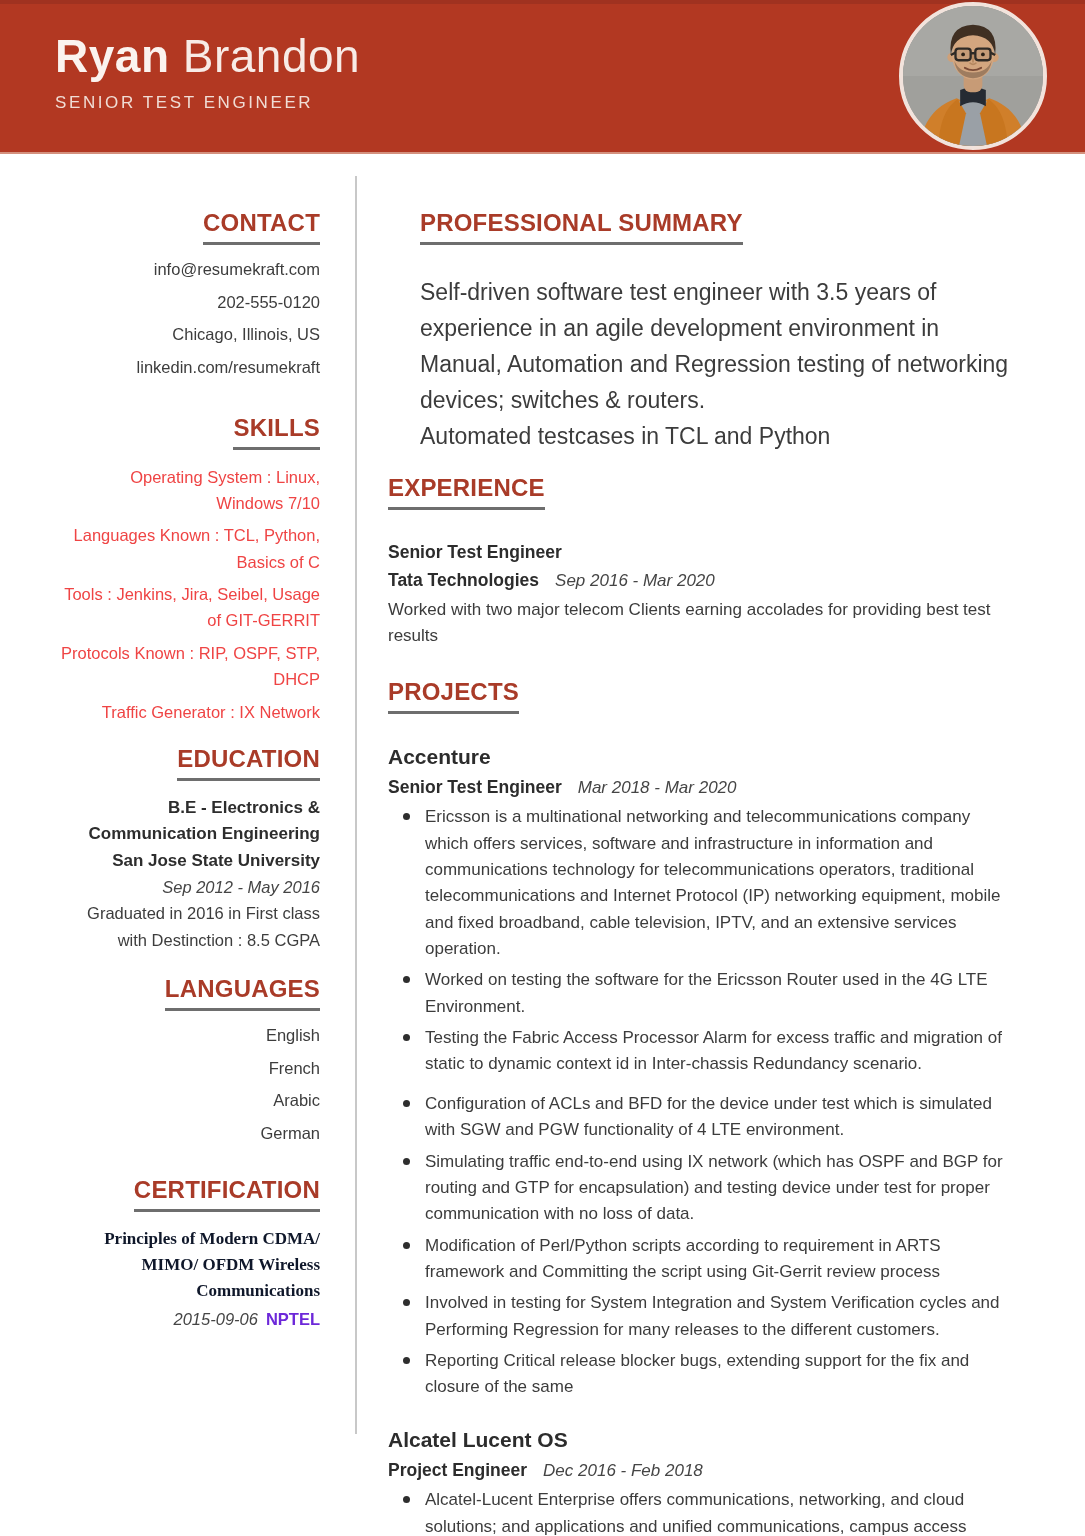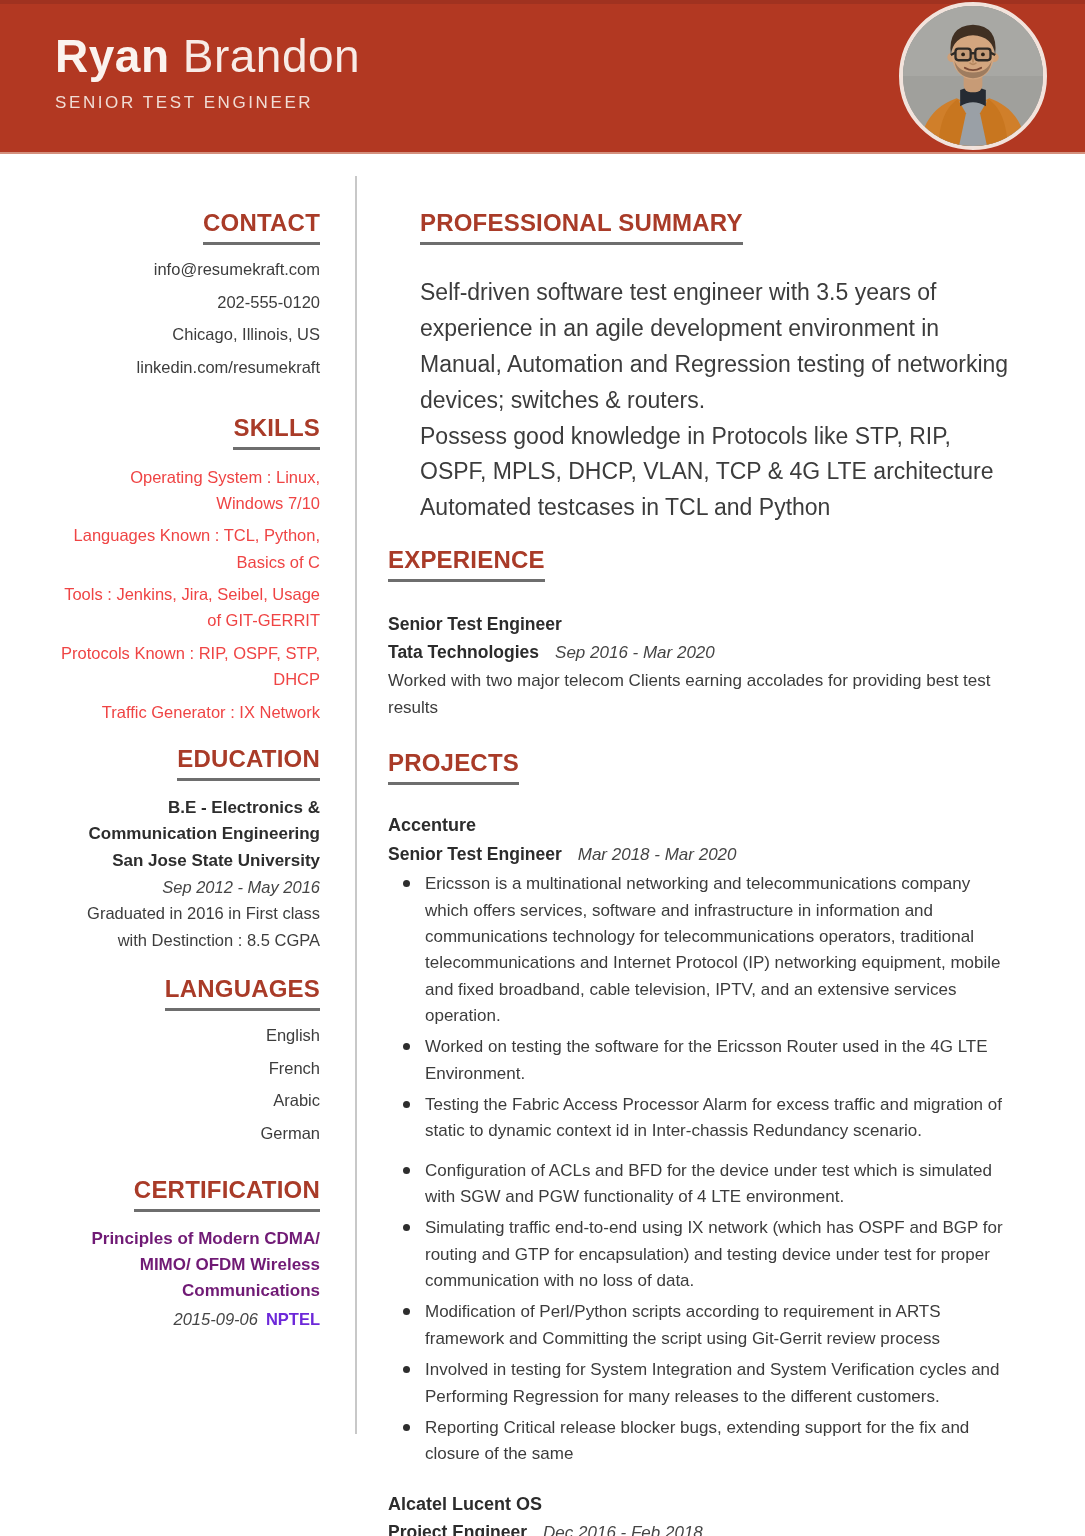--- a/index.html
+++ b/index.html
@@ -53,36 +53,36 @@
   .side-sec { display: block; }
   .side-sec.contact { margin-bottom: 36px; }
   .side-sec.skills { margin-bottom: 20px; }
   .side-sec.education { margin-bottom: 22px; }
   .side-sec.languages { margin-bottom: 32px; }
   .side-item { font-size: 16.5px; line-height: 1.25; color: #3d3d3d; margin-bottom: 12px; }
   .skill-item { font-size: 16.5px; line-height: 1.6; color: #ef4444; margin-bottom: 6px; }
   .edu-degree, .edu-school { font-size: 17px; font-weight: 700; color: #2d2d2d; line-height: 1.55; }
   .edu-dates { font-size: 16.5px; font-style: italic; color: #454545; line-height: 1.6; }
   .edu-note { font-size: 16.5px; color: #3d3d3d; line-height: 1.6; }
-  .cert-title { font-size: 17px; font-weight: 700; color: #701a75; line-height: 1.55; }
+  .cert-title { font-size: 17px; font-weight: 700; color: #0f172a; line-height: 1.55; font-family: Liberation Serif, serif; }
   .cert-line { font-size: 16.5px; line-height: 1.7; }
   .cert-date { font-style: italic; color: #454545; }
   .cert-issuer { font-weight: 700; color: #6d28d9; margin-left: 8px; }
 
   
   .main-sec.summary { margin-bottom: 20px; margin-left: 32px; }
   .main-sec.experience { margin-bottom: 28px; }
   .para { margin: 0; font-size: 23px; line-height: 1.56; color: #3c3c3c; }
   .para.first { margin-top: 16px; }
   .job-name { margin-top: 14px; font-size: 17.5px; font-weight: 700; color: #2c2c2c; line-height: 1.6; }
   .job-line { font-size: 17.5px; line-height: 1.6; }
   .job-company, .proj-company, .proj-role { font-weight: 700; color: #2c2c2c; }
   .job-dates, .proj-dates { font-style: italic; color: #454545; font-size: 17px; margin-left: 16px; font-weight: 400; }
   .job-desc { margin: 2px 0 0; font-size: 17px; line-height: 1.56; color: #3c3c3c; }
-  .proj-company { display: block; margin-top: 12px; font-size: 18px; line-height: 1.6; }
+  .proj-company { display: block; margin-top: 12px; font-size: 21px; line-height: 1.6; }
   .proj-head2 { font-size: 17.5px; line-height: 1.6; }
   .alcatel .proj-company { margin-top: 22px; }
   ul.bullets { list-style: none; margin: 3px 0 0 0; padding: 0; }
   ul.bullets li {
     position: relative; padding-left: 37px; margin-bottom: 5px;
     font-size: 17px; line-height: 1.55; color: #3c3c3c;
   }
   ul.bullets li::before {
     content: ""; position: absolute; left: 15px; top: 9px;
     width: 7px; height: 7px; border-radius: 50%; background: #2e2e2e;
@@ -183,21 +183,20 @@
 
     </aside>
 
     <div class="divider"></div>
 
     <main class="main">
 
       <section class="main-sec summary">
         <h2 class="sec-h">PROFESSIONAL SUMMARY</h2>
         <p class="para first">Self-driven software test engineer with 3.5 years of experience in an agile development environment in Manual, Automation and Regression testing of networking devices; switches &amp; routers.</p>
-        <p class="para">Possess good knowledge in Protocols like STP, RIP, OSPF, MPLS, DHCP, VLAN, TCP &amp; 4G LTE architecture</p>
         <p class="para">Automated testcases in TCL and Python</p>
       </section>
 
       <section class="main-sec experience">
         <h2 class="sec-h">EXPERIENCE</h2>
         <div class="job-name">Senior Test Engineer</div>
         <div class="job-line"><span class="job-company">Tata Technologies</span><span class="job-dates">Sep 2016 - Mar 2020</span></div>
         <p class="job-desc">Worked with two major telecom Clients earning accolades for providing best test results</p>
       </section>
 

